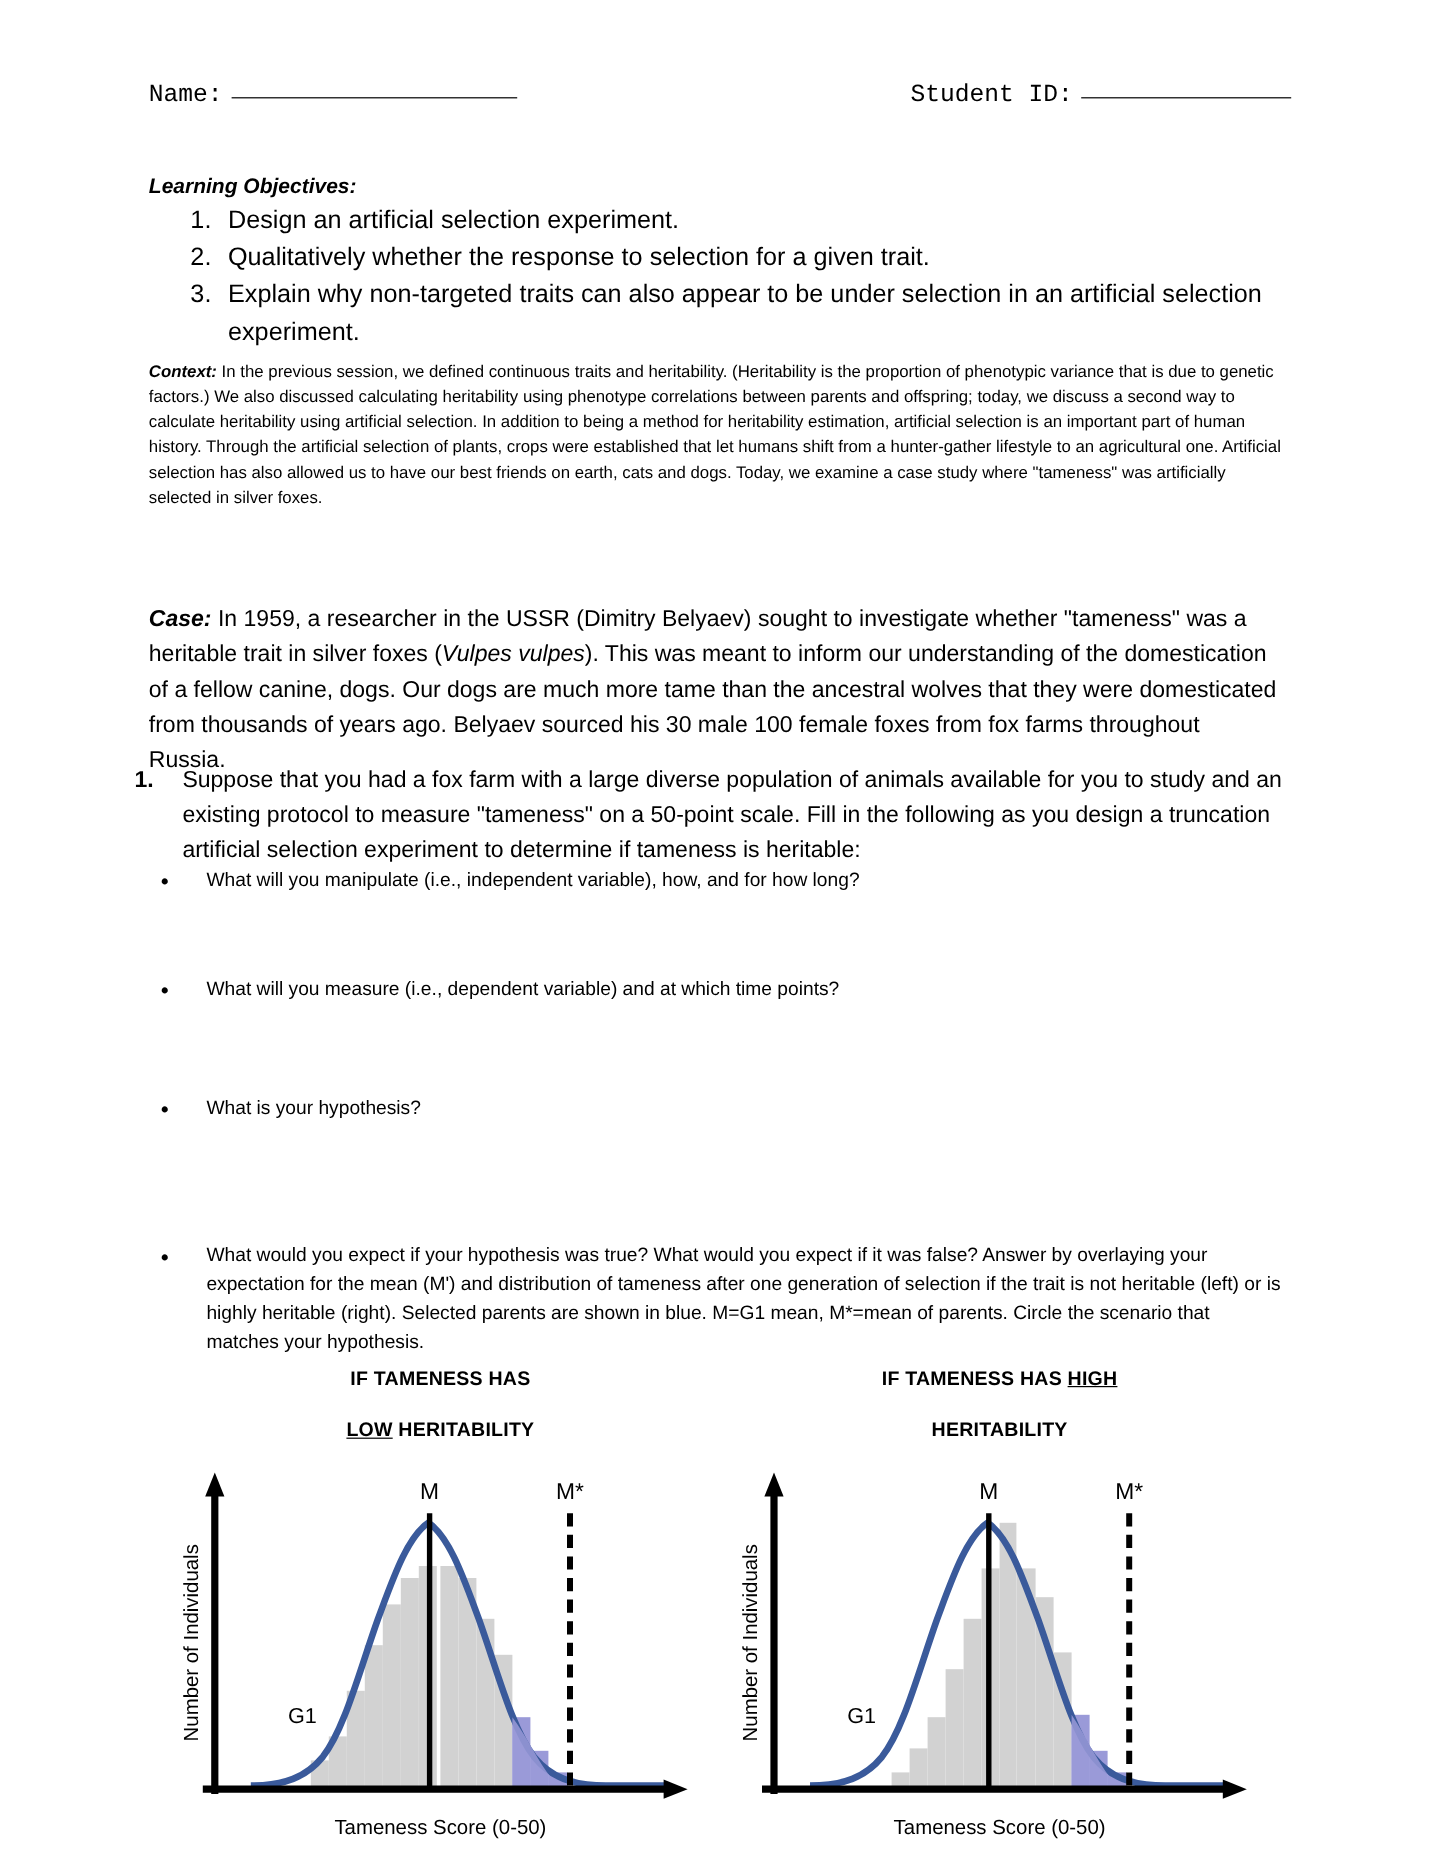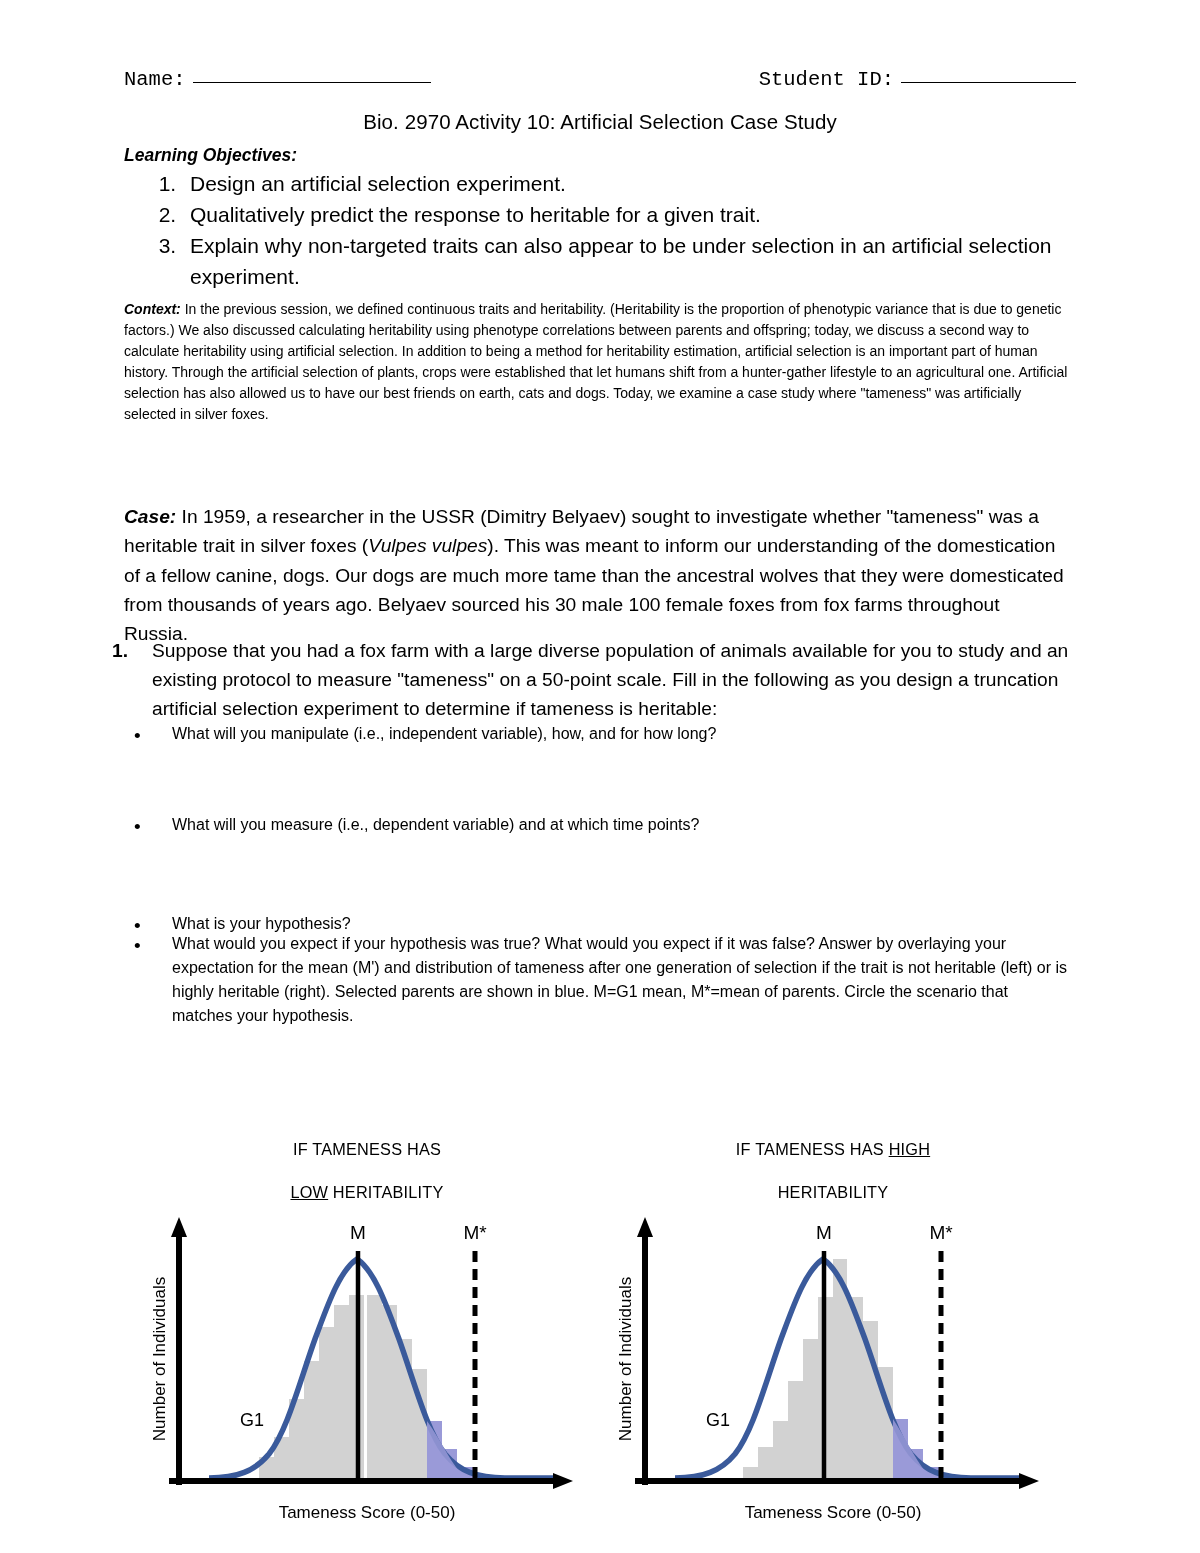--- a/index.html
+++ b/index.html
@@ -142,43 +142,43 @@
   ul.bullets li::before {
     content: "\2022";
     position: absolute;
     left: 22px;
     top: 0;
     font-size: 19px;
   }
   .b1 { top: 722px; }
   .b2 { top: 813px; }
   .b3 { top: 912px; }
-  .b4 { top: 932px; }
+  .b4 { top: 1035px; }
 
   
   .charts {
     position: absolute;
     left: 0;
     top: 1118px;
     width: 1200px;
     display: flex;
     justify-content: center;
     gap: 26px;
   }
   .chart-panel {
     width: 440px;
     position: relative;
   }
   .chart-title {
     text-align: center;
     font-size: 16.3px;
-    font-weight: normal;
+    font-weight: bold;
     line-height: 1.30;
     letter-spacing: 0.2px;
-    margin-bottom: 6px;
+    margin-bottom: 16px;
     white-space: pre-line;
   }
   .chart-title .u { text-decoration: underline; }
   .chart-svg-wrap { width: 440px; height: 300px; }
   .chart-xlabel {
     text-align: center;
     font-size: 17px;
     margin-top: -6px;
   }
   svg { display: block; }
@@ -201,26 +201,25 @@
     <div class="field">
       <span class="field-label">Name:</span>
       <span class="rule name-rule"></span>
     </div>
     <div class="field">
       <span class="field-label">Student ID:</span>
       <span class="rule sid-rule"></span>
     </div>
   </div>
 
-  <div class="doc-title">Bio. 2970 Activity 10: Artificial Selection Case Study</div>
 
   <div class="lo-head">Learning Objectives:</div>
   <ol class="lo-list">
     <li>Design an artificial selection experiment.</li>
-    <li>Qualitatively predict the response to heritable for a given trait.</li>
+    <li>Qualitatively whether the response to selection for a given trait.</li>
     <li>Explain why non-targeted traits can also appear to be under selection in an artificial selection experiment.</li>
   </ol>
 
   <p class="para context">
     <span class="lead">Context:</span><span> In the previous session, we defined continuous traits and heritability. (Heritability is the proportion of phenotypic variance that is due to genetic factors.) We also discussed calculating heritability using phenotype correlations between parents and offspring; today, we discuss a second way to calculate heritability using artificial selection. In addition to being a method for heritability estimation, artificial selection is an important part of human history. Through the artificial selection of plants, crops were established that let humans shift from a hunter-gather lifestyle to an agricultural one. Artificial selection has also allowed us to have our best friends on earth, cats and dogs. Today, we examine a case study where "tameness" was artificially selected in silver foxes.</span>
   </p>
 
   <p class="para case">
     <span class="lead">Case:</span><span> In 1959, a researcher in the USSR (Dimitry Belyaev) sought to investigate whether "tameness" was a heritable trait in silver foxes (</span><span class="sci">Vulpes vulpes</span><span>). This was meant to inform our understanding of the domestication of a fellow canine, dogs. Our dogs are much more tame than the ancestral wolves that they were domesticated from thousands of years ago. Belyaev sourced his 30 male 100 female foxes from fox farms throughout Russia.</span>
   </p>

